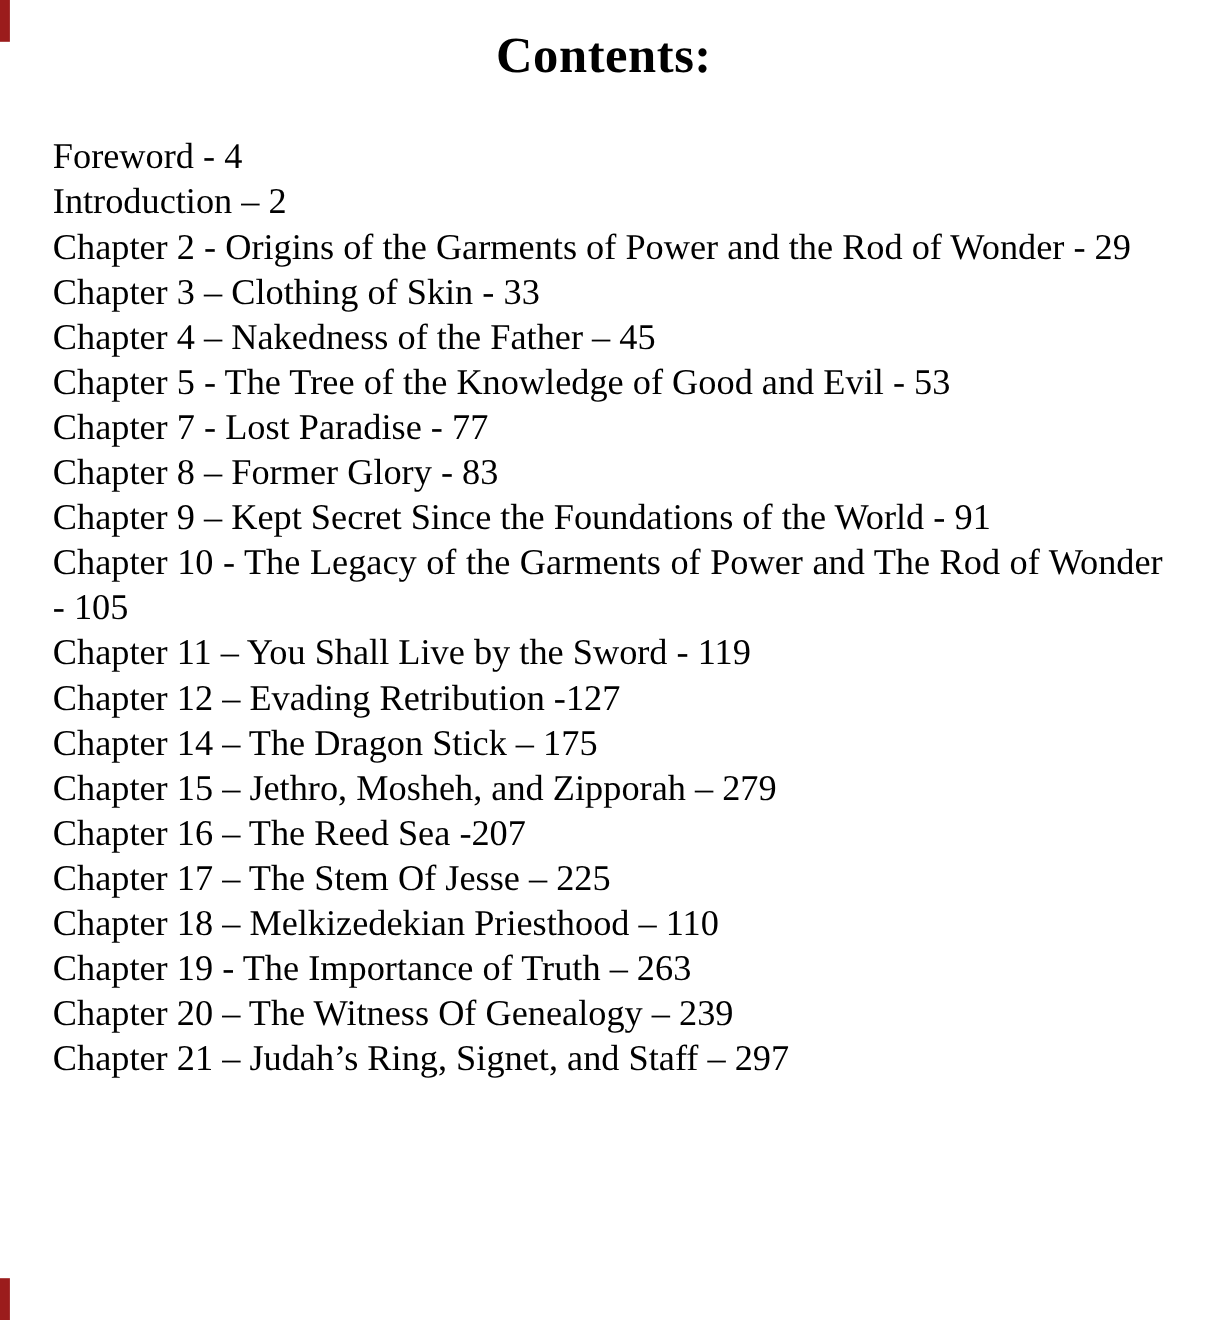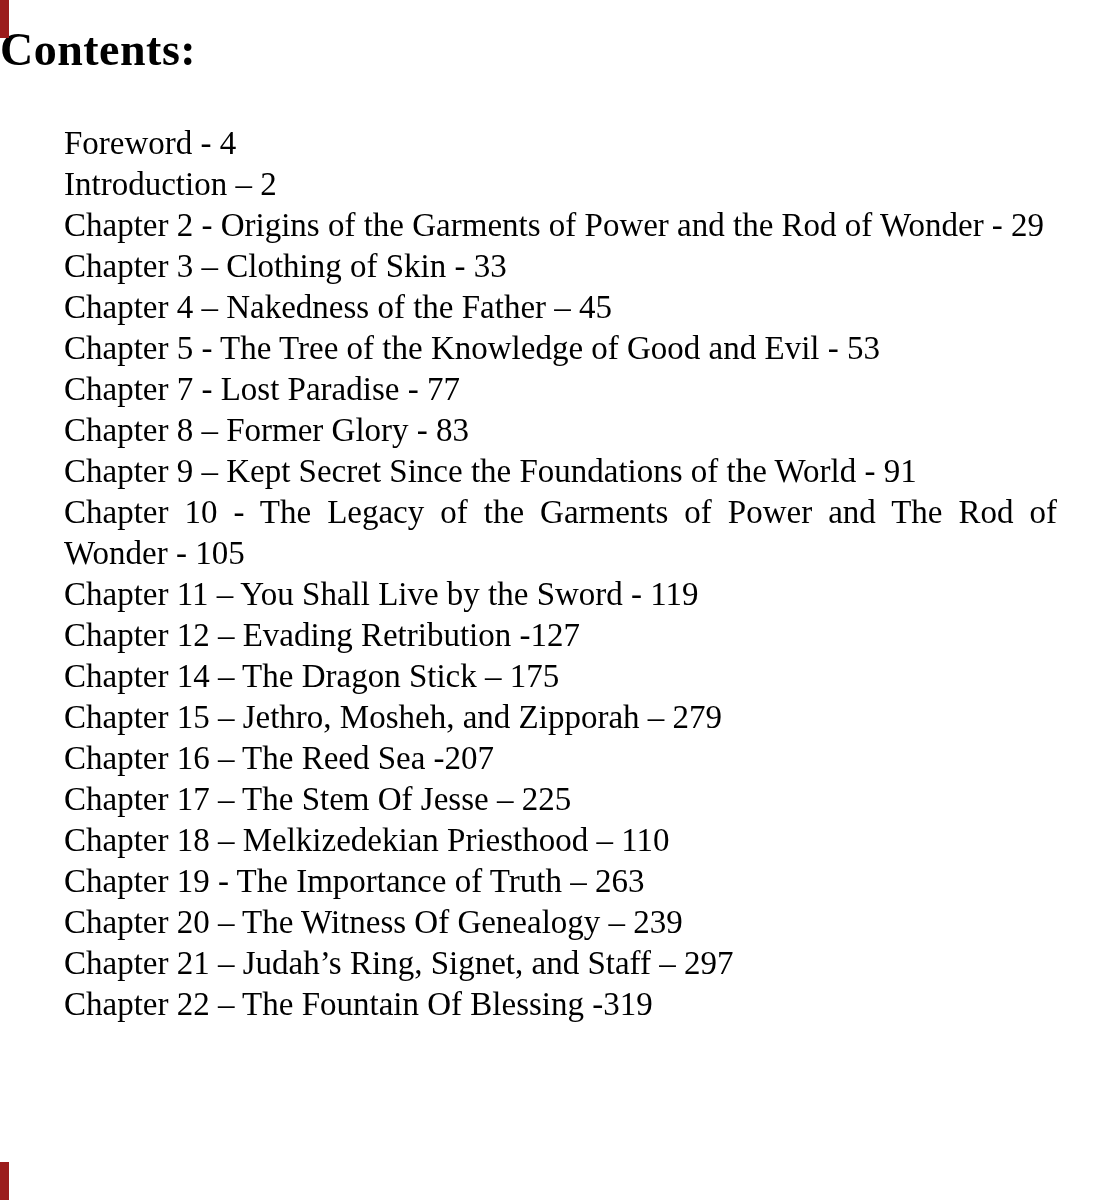--- a/index.html
+++ b/index.html
@@ -19,27 +19,28 @@
     position: absolute;
     left: 0;
     width: 9px;
     height: 38px;
     background: var(--mark-color, #9b1c1c);
   }
   .edge-mark.top { top: 0; }
   .edge-mark.bottom { bottom: 0; }
   .page-title {
     margin: 22px 0 0 0;
+    text-align: center;
     font-size: 46px;
     line-height: 55px;
     font-weight: bold;
     letter-spacing: 0.5px;
   }
   .toc {
-    margin: 46px 41px 0 64px;
+    margin: 46px 41px 0 48px;
     font-size: 33px;
     line-height: 41px;
   }
   .toc-entry {
     text-align: justify;
     text-justify: inter-word;
   }
 </style>
 </head>
 <body style="background: rgb(255, 255, 255); color: rgb(0, 0, 0);">
@@ -63,14 +64,13 @@
     <div class="toc-entry">Chapter 11 – You Shall Live by the Sword - 119</div>
     <div class="toc-entry">Chapter 12 – Evading Retribution -127</div>
     <div class="toc-entry">Chapter 14 – The Dragon Stick – 175</div>
     <div class="toc-entry">Chapter 15 – Jethro, Mosheh, and Zipporah – 279</div>
     <div class="toc-entry">Chapter 16 – The Reed Sea -207</div>
     <div class="toc-entry">Chapter 17 – The Stem Of Jesse – 225</div>
     <div class="toc-entry">Chapter 18 – Melkizedekian Priesthood – 110</div>
     <div class="toc-entry">Chapter 19 - The Importance of Truth – 263</div>
     <div class="toc-entry">Chapter 20 – The Witness Of Genealogy – 239</div>
     <div class="toc-entry">Chapter 21 – Judah’s Ring, Signet, and Staff – 297</div>
-    <div class="toc-entry">Chapter 22 – The Fountain Of Blessing -319</div>
   </div>
 
 </body></html>

